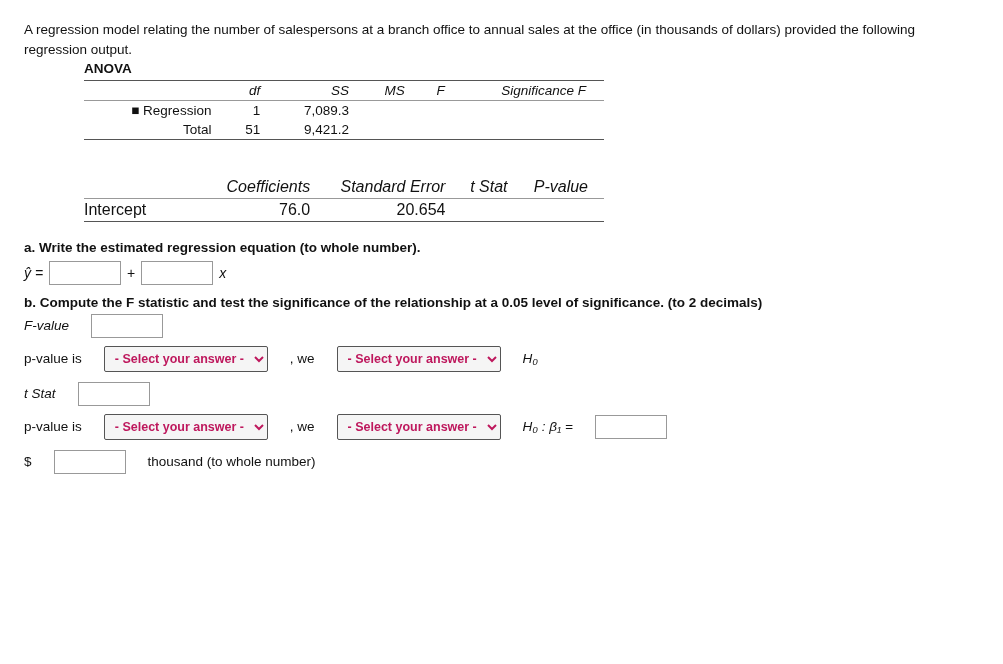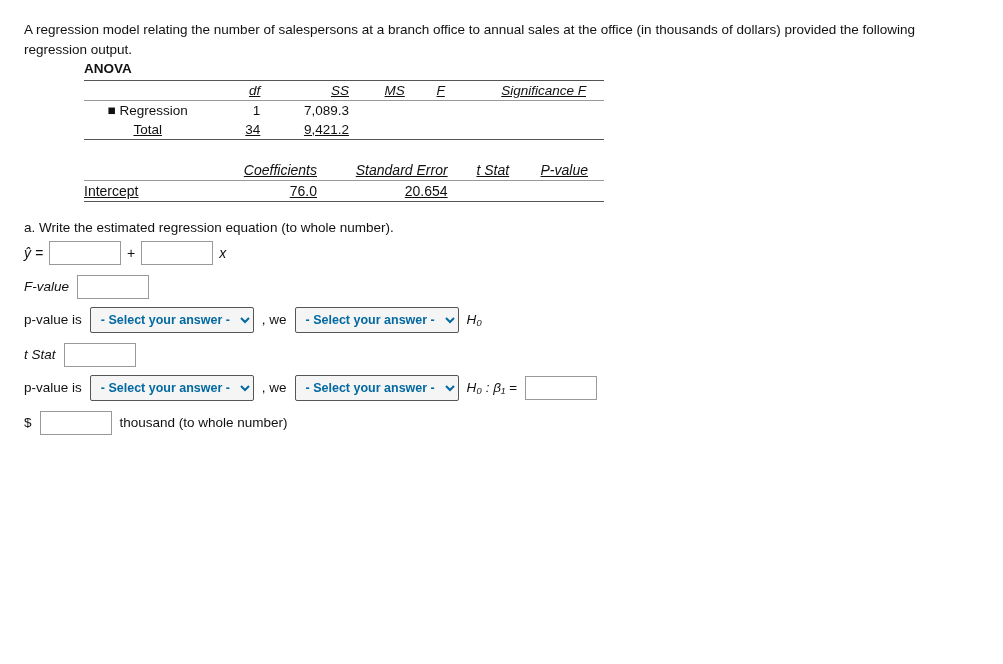--- a/index.html
+++ b/index.html
@@ -12,67 +12,64 @@
       width: 1003px;
       min-height: 664px;
     }
     .intro-text {
       font-size: 13.5px;
       line-height: 1.5;
       max-width: 960px;
     }
     .anova-section {
       margin-left: 60px;
-      margin-bottom: 20px;
+      margin-bottom: 36px;
     }
     .anova-title {
       font-size: 13.5px;
       font-weight: bold;
       margin-bottom: 4px;
     }
     table.anova-table {
       border-collapse: collapse;
       min-width: 520px;
       font-size: 13.5px;
     }
     table.anova-table thead tr th {
       border-top: 1.5px solid #555;
       border-bottom: 1px solid #999;
       padding: 2px 18px 2px 4px;
       text-align: right;
       font-weight: normal;
       font-style: italic;
-      text-decoration: underline;
     }
     table.anova-table thead tr th:first-child {
       text-align: left;
       padding-left: 0;
       min-width: 110px;
     }
     table.anova-table tbody tr td {
       padding: 2px 18px 2px 4px;
       text-align: right;
     }
     table.anova-table tbody tr td:first-child {
-      text-align: center;
+      text-align: right;
       padding-left: 0;
     }
     table.anova-table tbody tr:last-child td {
       border-bottom: 1.5px solid #555;
-      text-decoration: underline;
     }
     .coeff-section {
       margin-left: 60px;
       margin-bottom: 18px;
     }
     table.coeff-table {
       border-collapse: collapse;
       min-width: 520px;
-      font-size: 14px;
-      text-decoration: underline;
+      font-size: 16px;
     }
     table.coeff-table thead tr th {
       border-bottom: 1px solid #999;
       padding: 2px 16px 2px 4px;
       text-align: right;
       font-weight: normal;
       font-style: italic;
     }
     table.coeff-table thead tr th:first-child {
       text-align: left;
@@ -103,38 +100,38 @@
     .eq-input {
       border: 1px solid #999;
       width: 72px;
       height: 24px;
       padding: 2px 4px;
       font-size: 13px;
     }
     .row-line {
       display: flex;
       align-items: center;
-      gap: 8px;
+      gap: 22px;
       margin: 4px 0 8px 0;
       font-size: 13.5px;
       flex-wrap: wrap;
     }
     select.answer-select {
       font-size: 12.5px;
       padding: 2px 6px;
       height: 26px;
       border: 1px solid #555;
       background: #f5f5f5;
       border-radius: 2px;
       min-width: 160px;
       font-weight: bold;
-      color: #0369a1;
+      color: #be185d;
     }
     .part-label {
-      font-weight: normal;
+      font-weight: bold;
       font-size: 13.5px;
     }
   </style>
 </head>
 <body>
 
 <p class="intro-text">A regression model relating the number of salespersons at a branch office to annual sales at the office (in thousands of dollars) provided the following regression output.</p>
 
 <div class="anova-section">
   <div class="anova-title">ANOVA</div>
@@ -153,21 +150,21 @@
       <tr>
         <td>■ Regression</td>
         <td>1</td>
         <td>7,089.3</td>
         <td></td>
         <td></td>
         <td></td>
       </tr>
       <tr>
         <td>Total</td>
-        <td>34</td>
+        <td>51</td>
         <td>9,421.2</td>
         <td></td>
         <td></td>
         <td></td>
       </tr>
     </tbody>
   </table>
 </div>
 
 <div class="coeff-section">
@@ -198,20 +195,21 @@
   <div class="eq-line">
     <span style="font-style:italic;">ŷ =</span>
     <input type="text" class="eq-input" style="">
     <span>+</span>
     <input type="text" class="eq-input" style="">
     <span style="font-style:italic;">x</span>
   </div>
 </div>
 
 <div class="question-block">
+  <div class="part-label">b. Compute the F statistic and test the significance of the relationship at a 0.05 level of significance. (to 2 decimals)</div>
   <div class="row-line">
     <span style="font-style:italic;">F-value</span>
     <input type="text" class="eq-input" style="">
   </div>
   <div class="row-line">
     <span>p-value is</span>
     <select class="answer-select">
       <option>- Select your answer -</option>
       <option>less than 0.05</option>
       <option>greater than 0.05</option>

